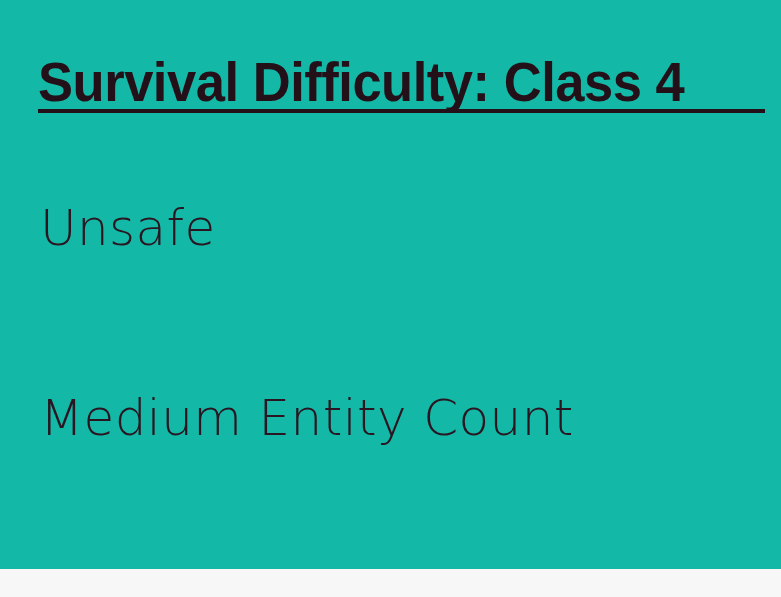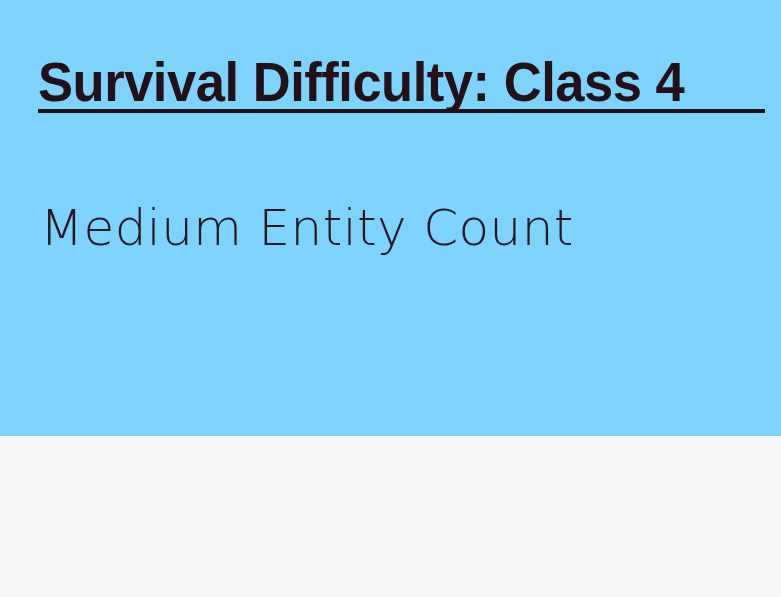--- a/index.html
+++ b/index.html
@@ -11,22 +11,22 @@
     width: 781px;
     height: 597px;
     background: #f7f7f8;
     font-family: "DejaVu Sans", sans-serif;
     overflow: hidden;
   }
 
   .page {
     position: relative;
     width: 781px;
-    height: 436px;
-    background: #7dd3fc;
+    height: 569px;
+    background: #14b8a6;
     box-sizing: border-box;
   }
 
   
   .heading-block {
     position: absolute;
     left: 38px;
     top: 52px;
     width: 730px;
   }
@@ -67,29 +67,31 @@
     font-size: 50px;
     line-height: 58px;
     letter-spacing: 0.4px;
     color: #2a1520;
     white-space: nowrap;
     height: 150px;
   }
 
   .attr-line:last-child {
     height: auto;
+    margin-top: 40px;
   }
 </style>
 </head>
 <body>
 
 <div class="page">
 
   <div class="heading-block">
     <span class="heading-text">Survival Difficulty: Class 4</span>
     <div class="heading-rule"></div>
   </div>
 
   <div class="attr-list">
+    <div class="attr-line">Unsafe</div>
     <div class="attr-line">Medium Entity Count</div>
   </div>
 
 </div>
 
 </body></html>

